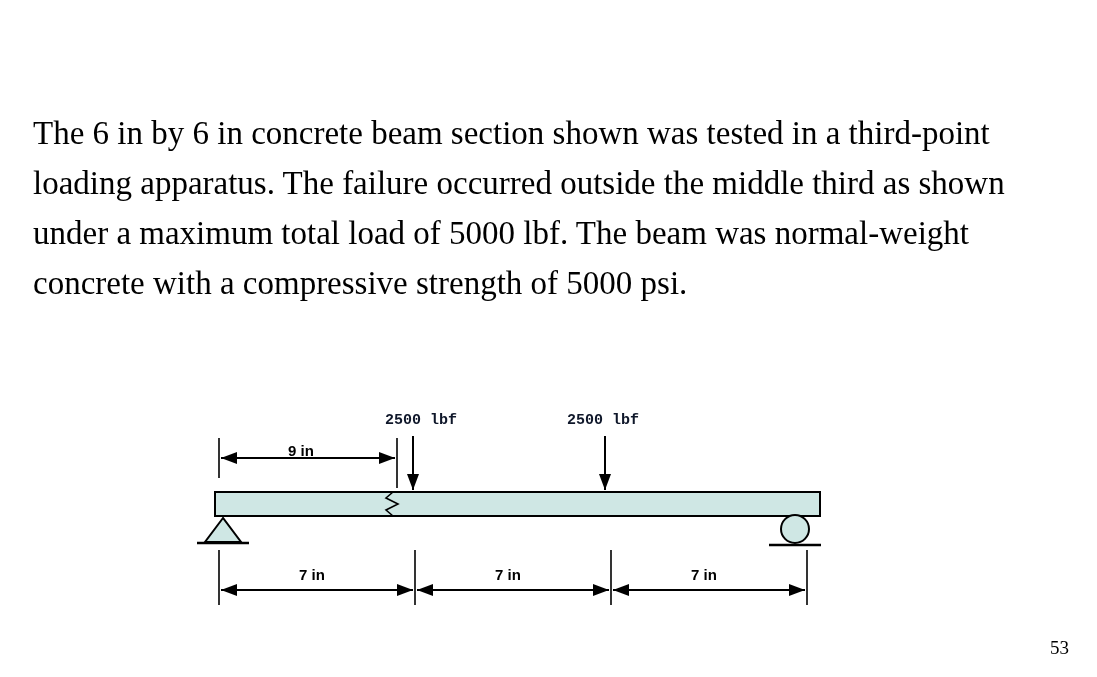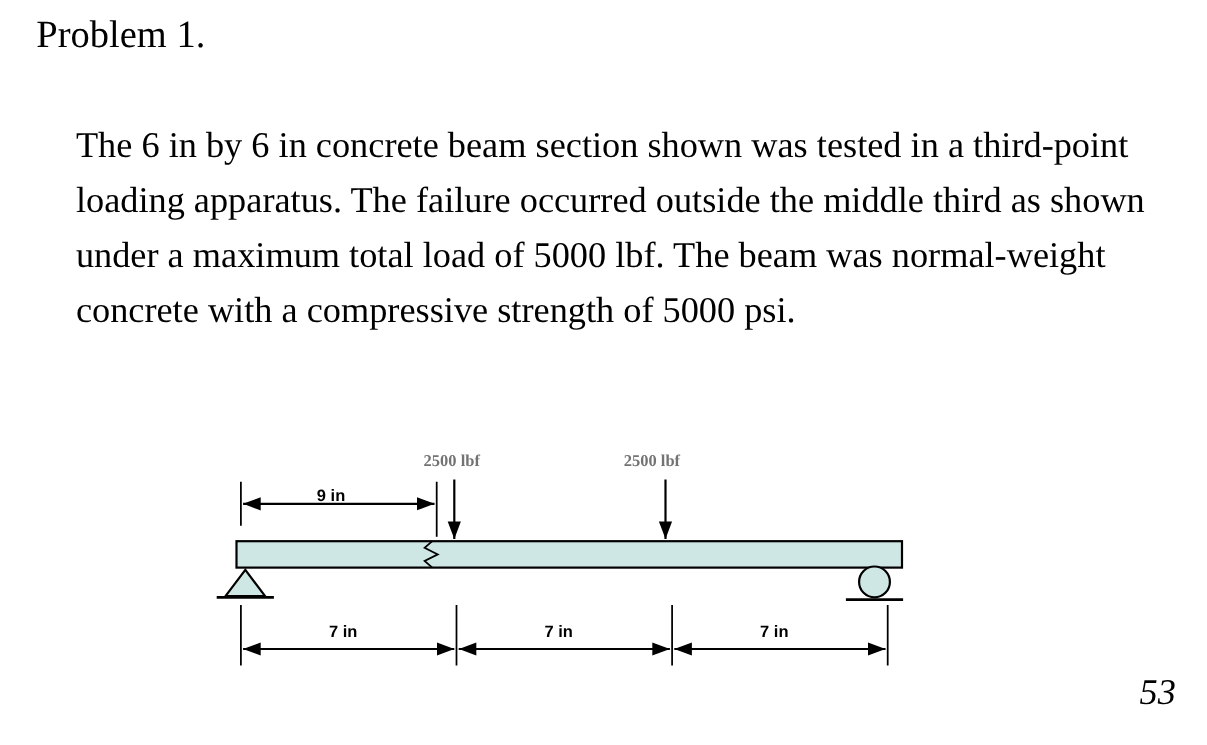--- a/index.html
+++ b/index.html
@@ -29,64 +29,61 @@
     line-height: 44px;
     white-space: nowrap;
   }
   .problem-body {
     position: absolute;
     left: 33px;
     top: 108px;
     width: 1010px;
     font-size: 33px;
     line-height: 50px;
-    margin-left: 36px;
   }
   .page-number {
     position: absolute;
     right: 28px;
-    bottom: 28px;
-    font-size: 33px;
-    font-style: italic;
+    bottom: 18px;
+    font-size: 19px;
   }
   
   #figure {
     position: absolute;
     left: 175px;
     top: 400px;
     width: 700px;
     height: 230px;
   }
   .fig-label {
     position: absolute;
-    font-family: Liberation Serif, serif;
+    font-family: Liberation Mono, monospace;
     font-size: 15px;
     font-weight: bold;
-    color: #737373;
+    color: #0f172a;
     white-space: nowrap;
   }
   .fig-dim {
     position: absolute;
     font-family: "Liberation Sans", sans-serif;
     font-size: 15px;
     font-weight: bold;
     color: #000;
     white-space: nowrap;
   }
   svg.figsvg {
     position: absolute;
     left: 0; top: 0;
   }
 </style>
 </head>
 <body>
 
 <div id="slide">
 
-  <div class="problem-title">Problem 1.</div>
 
   <div class="problem-body">The 6 in by 6 in concrete beam section shown was tested in a third-point loading apparatus. The failure occurred outside the middle third as shown under a maximum total load of 5000 lbf. The beam was normal-weight concrete with a compressive strength of 5000 psi.</div>
 
   <div id="figure">
 
     <div class="fig-label" style="left:210px; top:12px;">2500 lbf</div>
     <div class="fig-label" style="left:392px; top:12px;">2500 lbf</div>
 
     <div class="fig-dim" style="left:113px; top:42px;">9 in</div>
 

